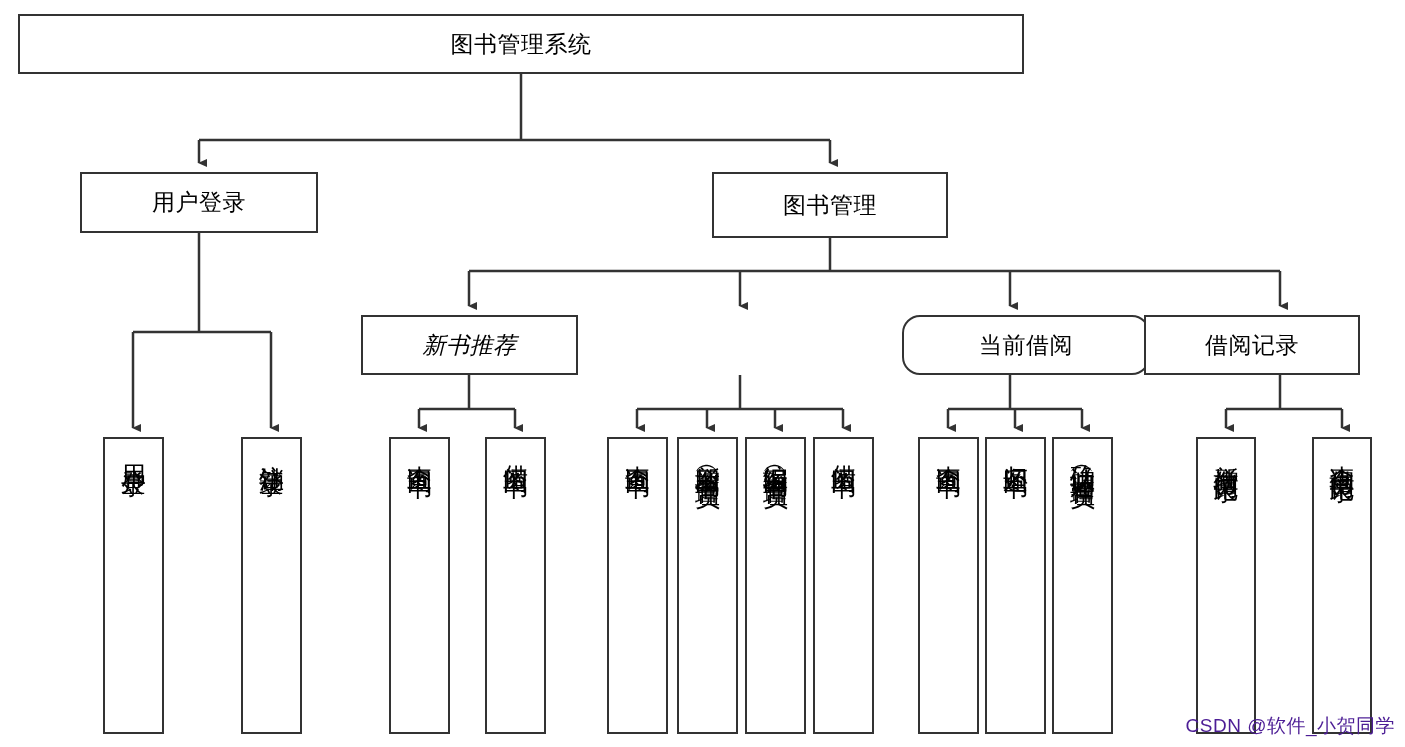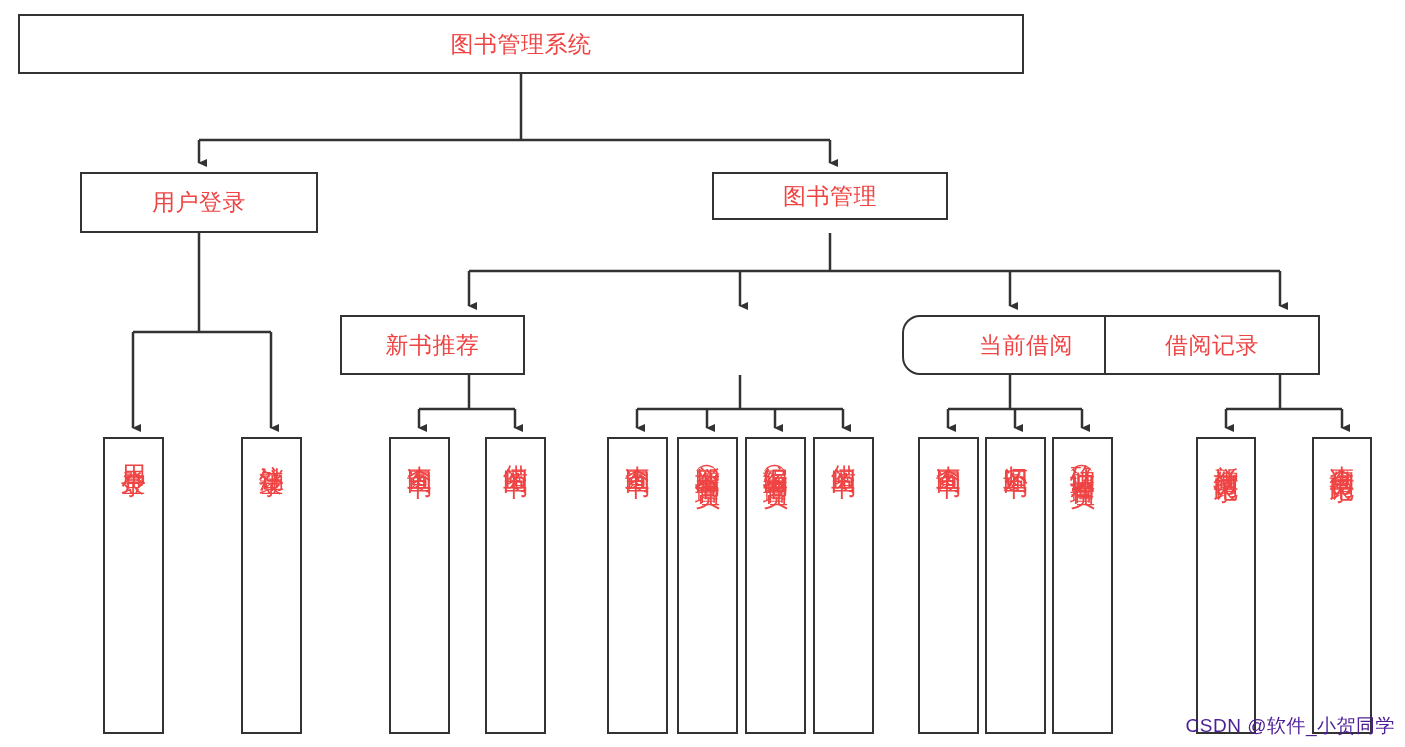--- a/index.html
+++ b/index.html
@@ -34,21 +34,21 @@
     display: flex;
     align-items: center;
     justify-content: center;
     color: #1a1a1a;
   }
   .node-label {
     font-size: 23px;
     line-height: 1.15;
     letter-spacing: 0.5px;
     white-space: nowrap;
-    color: #ef4444;
+    color: #000000;
   }
   .node-box.vertical {
     align-items: flex-start;
     justify-content: center;
     padding-top: 6px;
   }
   .node-box.vertical .node-label {
     writing-mode: vertical-rl;
     text-orientation: upright;
     font-size: 25px;
@@ -107,30 +107,30 @@
         <path d="M 1342 409 L 1342 428" stroke="#333333" stroke-width="2.5" fill="none" marker-end="url(#arrowhead)"></path>
       </g>
   </svg>
 
   <div class="node-box" style="left: 18px; top: 14px; width: 1006px; height: 60px;">
     <span class="node-label">图书管理系统</span>
   </div>
   <div class="node-box" style="left: 80px; top: 172px; width: 238px; height: 61px;">
     <span class="node-label">用户登录</span>
   </div>
-  <div class="node-box" style="left: 712px; top: 172px; width: 236px; height: 48px;">
+  <div class="node-box" style="left: 712px; top: 172px; width: 236px; height: 66px;">
     <span class="node-label">图书管理</span>
   </div>
-  <div class="node-box" style="left: 340px; top: 315px; width: 185px; height: 60px;">
+  <div class="node-box" style="left: 361px; top: 315px; width: 217px; height: 60px; font-style: italic;">
     <span class="node-label">新书推荐</span>
   </div>
   <div class="node-box" style="left: 902px; top: 315px; width: 248px; height: 60px; border-radius: 18px;">
     <span class="node-label">当前借阅</span>
   </div>
-  <div class="node-box" style="left: 1104px; top: 315px; width: 216px; height: 60px;">
+  <div class="node-box" style="left: 1144px; top: 315px; width: 216px; height: 60px;">
     <span class="node-label">借阅记录</span>
   </div>
 
   <div class="node-box vertical" style="left: 103px; top: 437px; width: 61px; height: 297px;">
     <span class="node-label">用户登录</span>
   </div>
   <div class="node-box vertical" style="left: 241px; top: 437px; width: 61px; height: 297px;">
     <span class="node-label">注销登录</span>
   </div>
   <div class="node-box vertical" style="left: 389px; top: 437px; width: 61px; height: 297px;">

